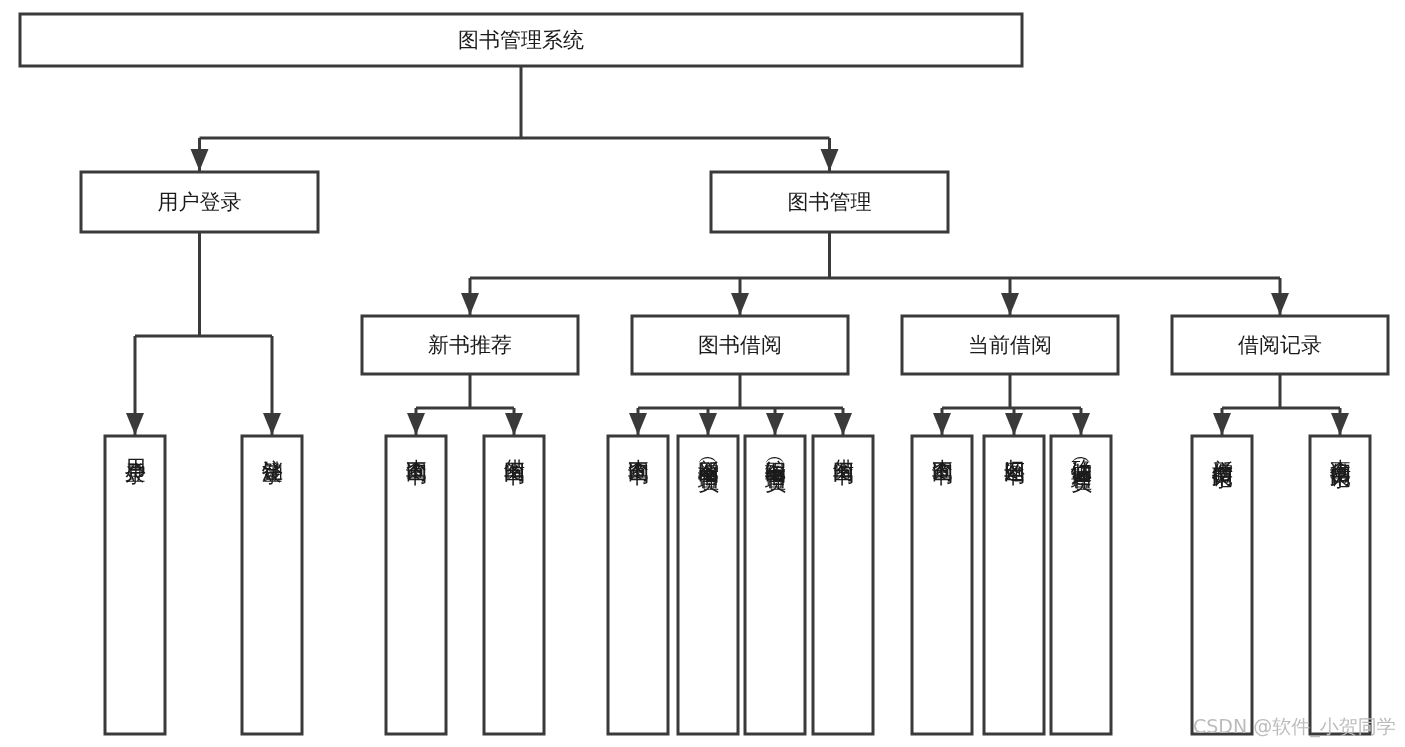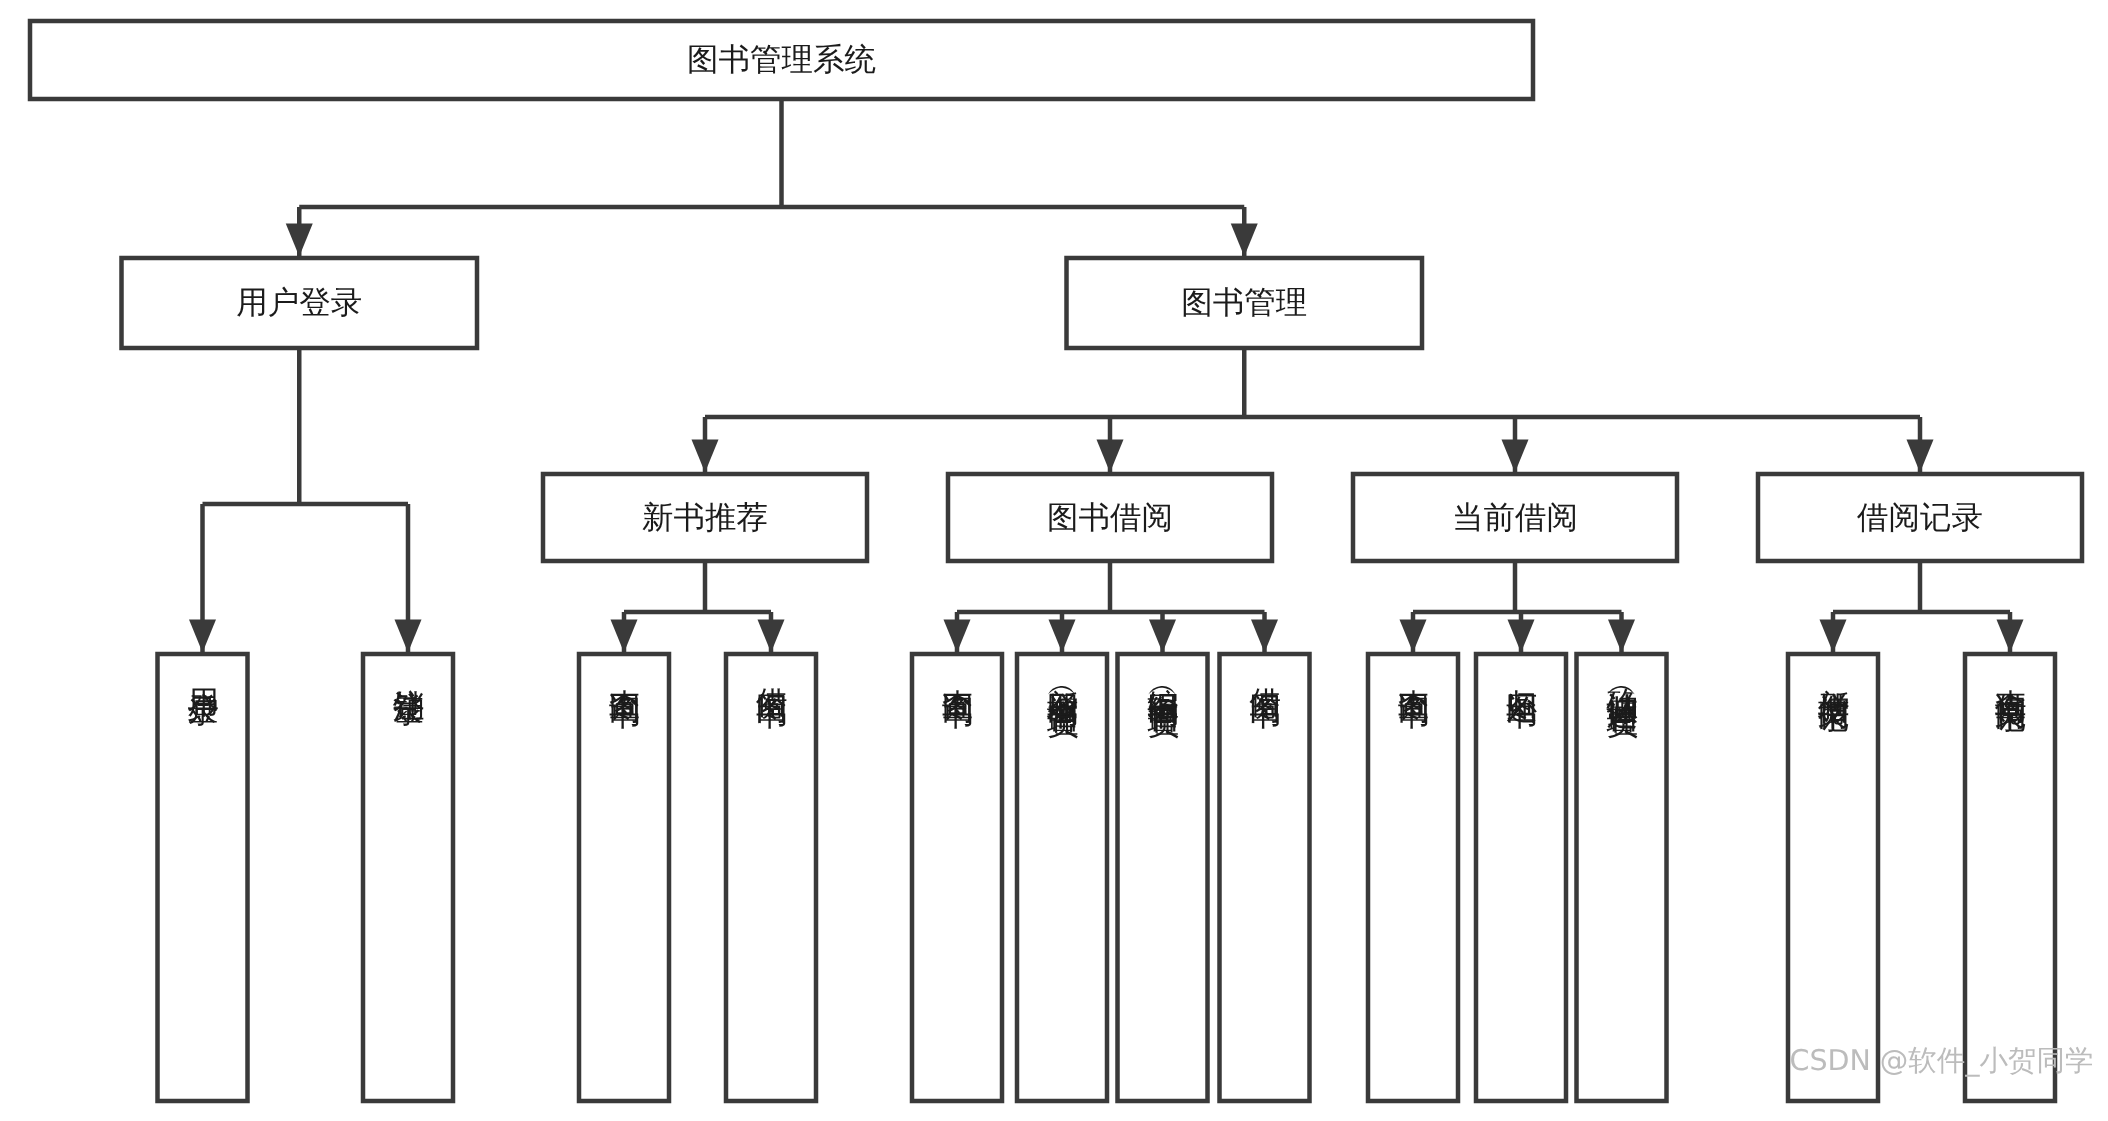--- a/index.html
+++ b/index.html
@@ -197,14 +197,14 @@
         <span class="v-label">确认归还（管理员）</span>
       </div>
       <div class="v-label-wrap" style="left: 1192px; top: 442px; width: 60px; height: 286px;">
         <span class="v-label">新增借阅记录</span>
       </div>
       <div class="v-label-wrap" style="left: 1310px; top: 442px; width: 60px; height: 286px;">
         <span class="v-label">查询借阅记录</span>
       </div>
     </div>
 
-  <div class="watermark" id="watermark-el" style="left: 1193px; top: 694px;">CSDN @软件_小贺同学</div>
+  <div class="watermark" id="watermark-el" style="left: 1193px; top: 714px;">CSDN @软件_小贺同学</div>
 </div>
 
 </body></html>

